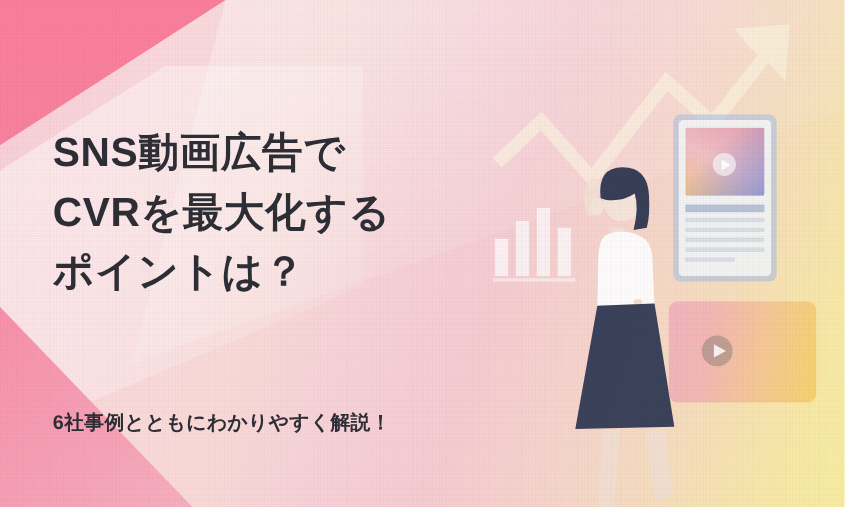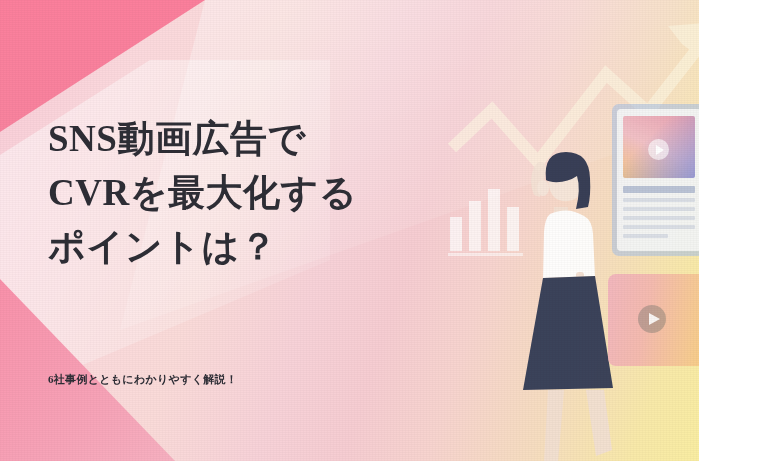--- a/index.html
+++ b/index.html
@@ -5,34 +5,33 @@
   html, body {
     margin: 0;
     padding: 0;
     background: #ffffff;
   }
   body {
     font-family: "Liberation Sans", "DejaVu Sans", sans-serif;
   }
   #banner {
     position: relative;
-    width: 699px;
+    width: 768px;
     height: 461px;
     overflow: hidden;
     background: linear-gradient(108deg,
         #f9cdd8 0%,
         #fbd9dd 18%,
         #fadbd9 34%,
         #f7d2d8 48%,
         #f6cdd2 58%,
         #f7d4cf 68%,
         #f6ddc0 80%,
         #f8e9a9 92%,
         #f9eda2 100%);
-    font-family: Liberation Serif, serif;
   }
 
   
   .wedge {
     position: absolute;
     pointer-events: none;
   }
   #wedge-top-left {
     top: 0; left: 0;
     width: 260px; height: 150px;
@@ -73,21 +72,21 @@
     font-weight: bold;
     letter-spacing: 0.5px;
     white-space: pre;
   }
   #page-subtitle {
     position: absolute;
     left: 48px;
     top: 372px;
     margin: 0;
     color: #2e2e36;
-    font-size: 11px;
+    font-size: 18px;
     font-weight: bold;
     letter-spacing: 0.3px;
     z-index: 6;
   }
 
   
   #illustration {
     position: absolute;
     left: 430px;
     top: 0;

